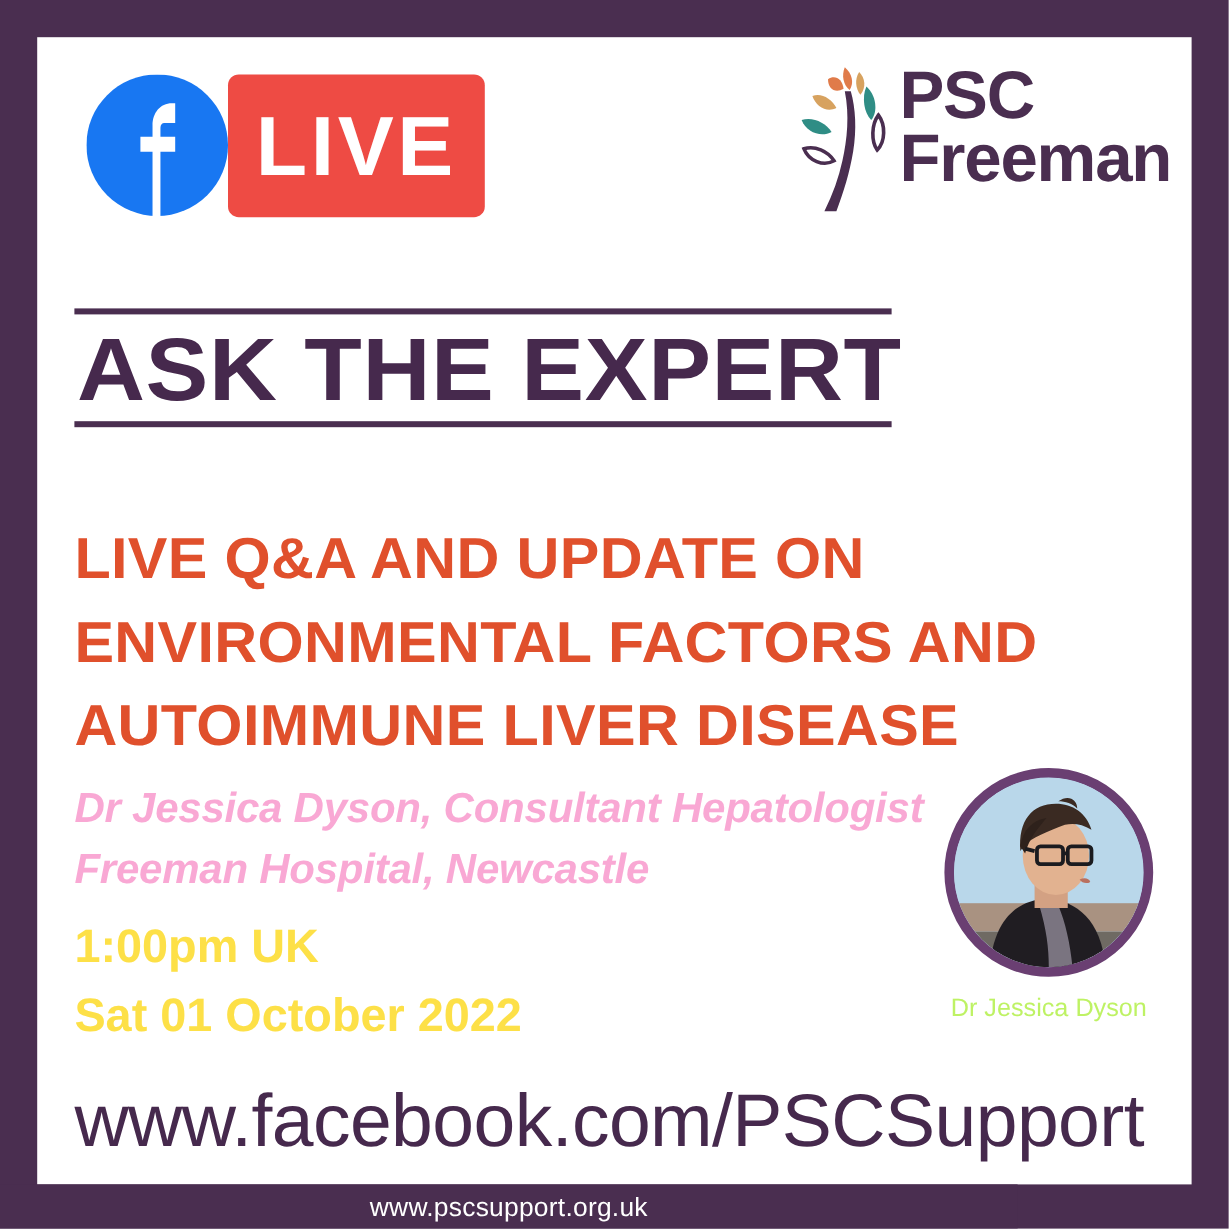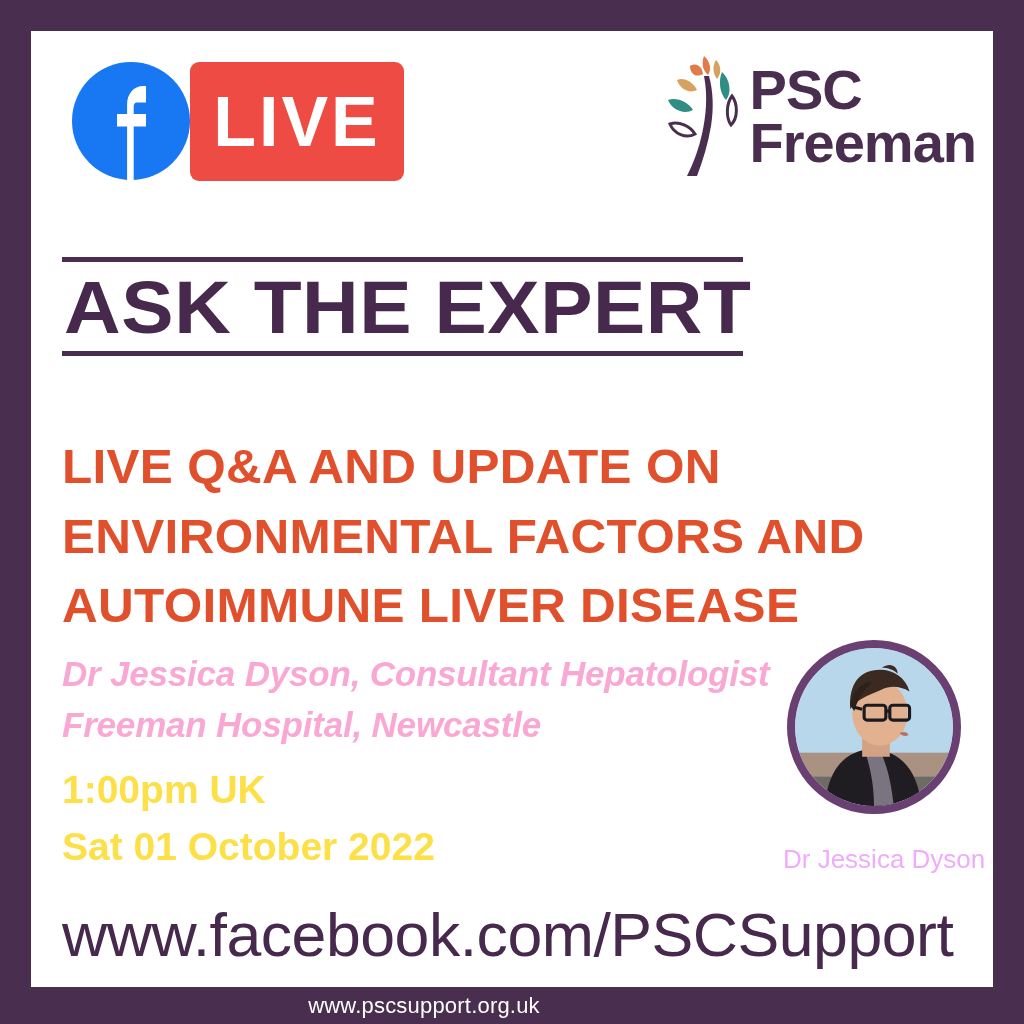--- a/index.html
+++ b/index.html
@@ -54,21 +54,21 @@
     font-weight: bold;
     letter-spacing: 3px;
     line-height: 1;
   }
 
   .psc-logo {
     position: absolute;
     right: 48px;
     top: 52px;
     display: flex;
-    align-items: center;
+    align-items: flex-start;
     gap: 4px;
   }
   .psc-tree { width: 86px; height: 128px; display: block; }
   .psc-wordmark {
     color: #4a2e50;
     font-size: 56px;
     font-weight: bold;
     line-height: 0.95;
     letter-spacing: -1px;
   }
@@ -155,23 +155,23 @@
     border-radius: 50%;
     border: 8px solid #6a3f72;
     box-sizing: border-box;
     overflow: hidden;
     position: relative;
     margin: 0 auto;
     background: #b9d6ea;
   }
   .portrait svg { display: block; width: 100%; height: 100%; }
   .portrait-caption {
-    margin-top: 30px;
-    color: #f0abfc;
-    font-size: 26px;
+    margin-top: 14px;
+    color: #bef264;
+    font-size: 21px;
     line-height: 1.2;
     white-space: nowrap;
   }
 
   
   .fb-url {
     position: absolute;
     left: 62px;
     top: 902px;
     width: 900px;

